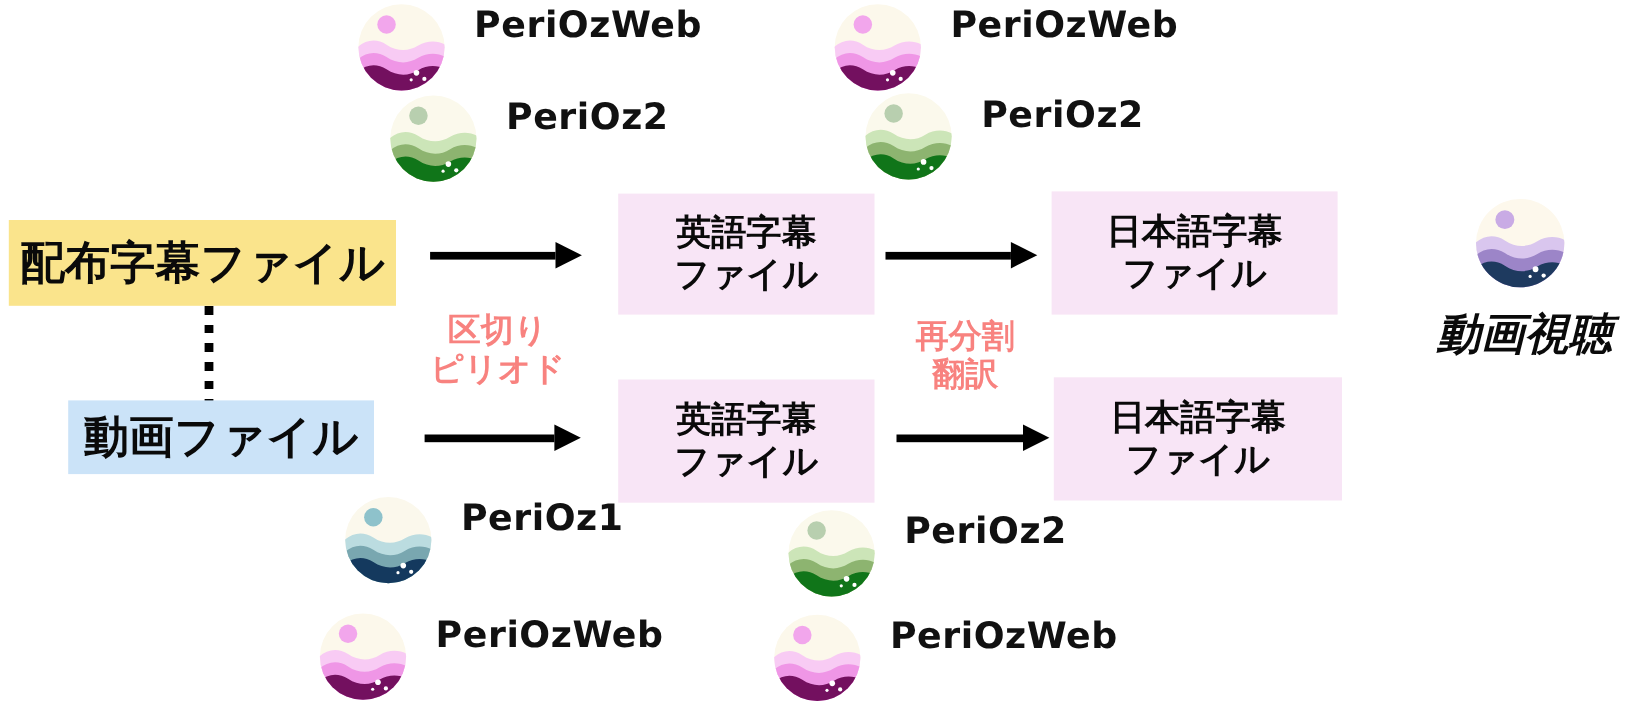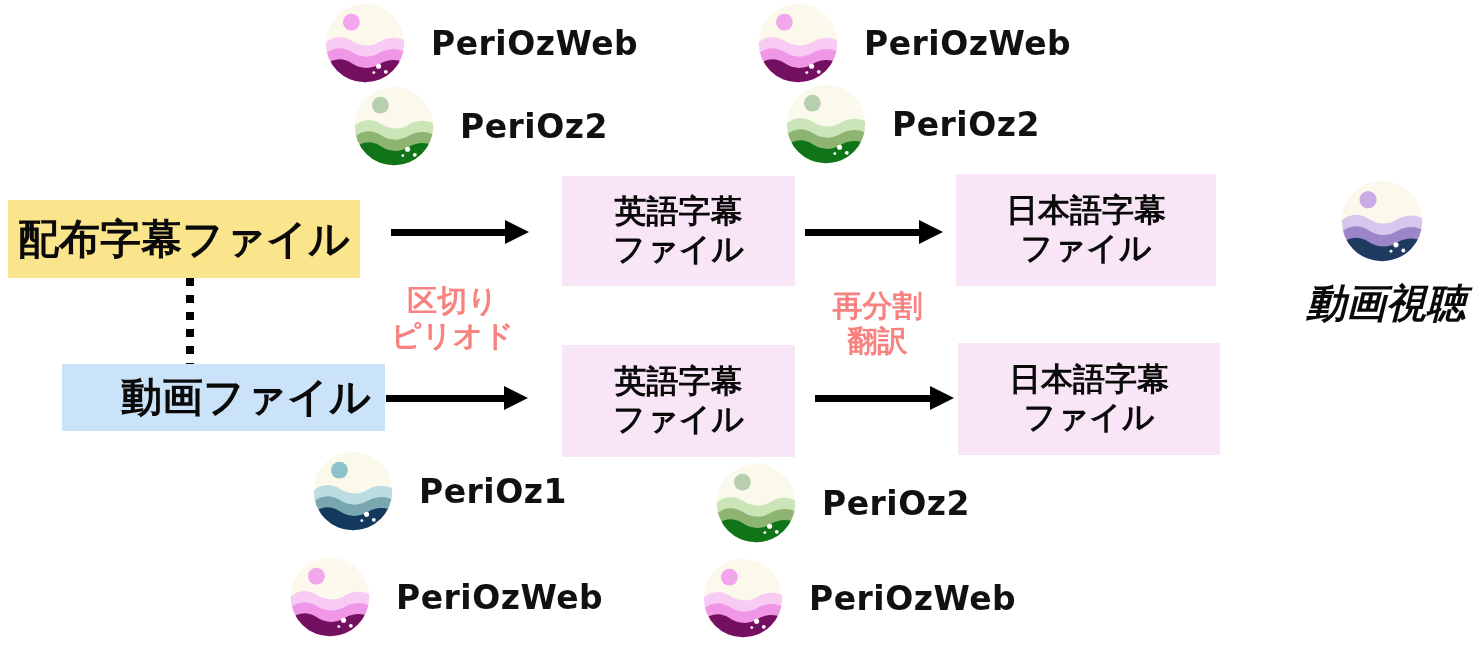--- a/index.html
+++ b/index.html
@@ -7,42 +7,42 @@
     position:relative;width:1481px;height:647px;background:#ffffff;
     font-family:"DejaVu Sans","Liberation Sans",sans-serif;overflow:hidden;
   }
   
   .box{
     position:absolute;display:flex;flex-direction:column;align-items:center;justify-content:center;
     font-weight:800;color:var(--text_black,#0a0a0a);text-align:center;
   }
   .box .line{line-height:1.18;white-space:nowrap;}
   .box.yellow{background:var(--yellow_box,#FAE48C);font-size:41px;}
-  .box.blue{background:var(--blue_box,#CBE3F8);font-size:41px;padding-left:45px;}
+  .box.blue{background:var(--blue_box,#CBE3F8);font-size:41px;}
   .box.pink{background:var(--pink_box,#F8E4F6);font-size:32px;}
   
   .arrow{position:absolute;height:7px;background:var(--arrow_black,#000);}
   .arrow::after{
     content:"";position:absolute;right:-24px;top:-9px;width:0;height:0;
     border-left:24px solid var(--arrow_black,#000);
     border-top:12.5px solid transparent;border-bottom:12.5px solid transparent;
   }
   
   .dotline{
     position:absolute;width:8px;
     background:repeating-linear-gradient(to bottom,var(--arrow_black,#000) 0 8px,transparent 8px 17px);
   }
   
   .red-note{
     position:absolute;color:var(--accent_red,#F8817E);font-weight:800;text-align:center;
   }
   .red-note .line{line-height:1.15;white-space:nowrap;}
   .proc{font-size:30px;}
   
-  .tool{position:absolute;display:flex;align-items:center;gap:26px;}
+  .tool{position:absolute;display:flex;gap:26px;}
   .tool-icon{display:block;width:80px;height:80px;}
   .tool-icon svg{display:block;width:100%;height:100%;}
   .tool-label{font-size:33px;font-weight:700;color:#111;white-space:nowrap;letter-spacing:0.5px;}
   
   .view-icon{position:absolute;width:82px;height:82px;}
   .view-icon svg{display:block;width:100%;height:100%;}
   .view-title{
     position:absolute;font-size:40px;font-weight:800;color:var(--text_black,#0a0a0a);
     text-align:center;white-space:nowrap;
   }

